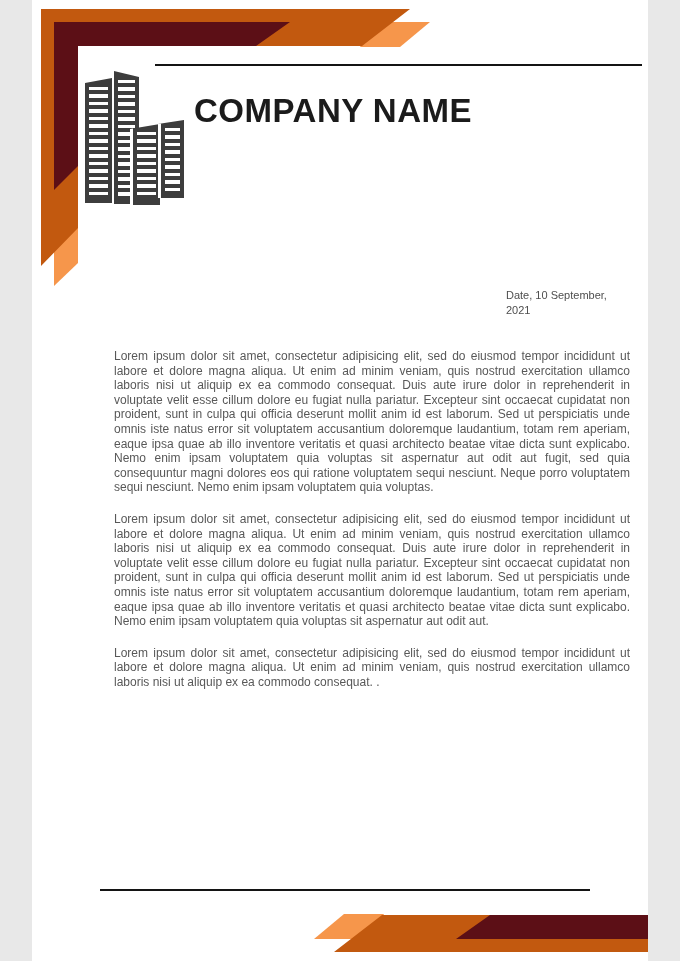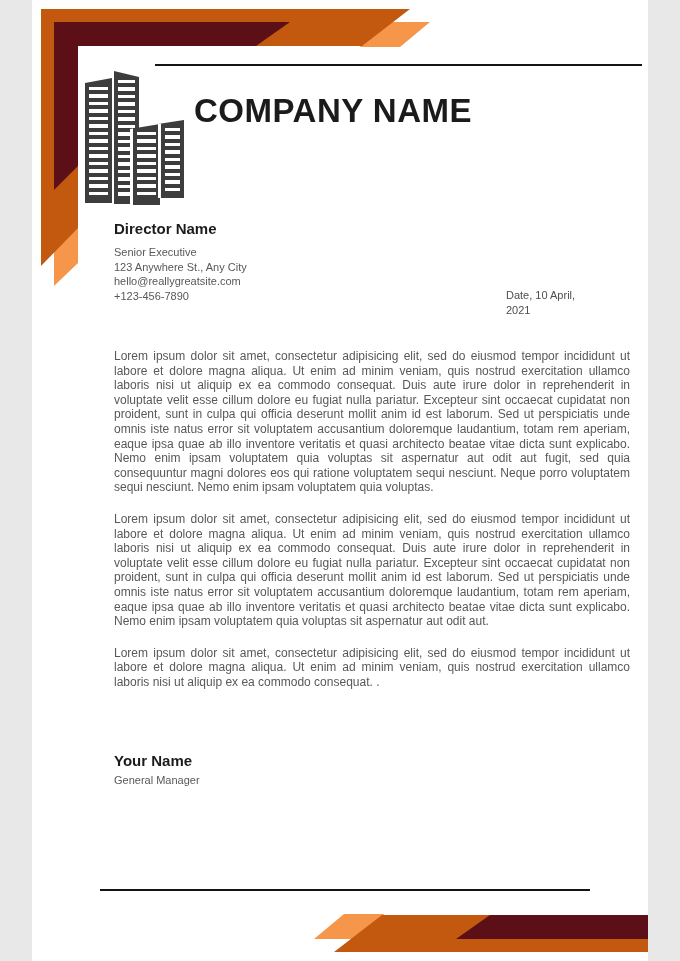--- a/index.html
+++ b/index.html
@@ -89,39 +89,28 @@
     <div class="tower t3">
         <div class="win"></div>
       </div>
     <div class="tower t4">
         <div class="win"></div>
       </div>
   </div>
 
   <div class="company-name">COMPANY NAME</div>
 
-  <div class="director">
-    <div class="person-name">Director Name</div>
-    <div class="small-line">Senior Executive</div>
-    <div class="small-line">123 Anywhere St., Any City</div>
-    <div class="small-line">hello@reallygreatsite.com</div>
-    <div class="small-line">+123-456-7890</div>
-  </div>
 
   <div class="date-block">
-    <div>Date, 10 April,</div>
+    <div>Date, 10 September,</div>
     <div>2021</div>
   </div>
 
   <div class="body-copy">
     <p>Lorem ipsum dolor sit amet, consectetur adipisicing elit, sed do eiusmod tempor incididunt ut labore et dolore magna aliqua. Ut enim ad minim veniam, quis nostrud exercitation ullamco laboris nisi ut aliquip ex ea commodo consequat. Duis aute irure dolor in reprehenderit in voluptate velit esse cillum dolore eu fugiat nulla pariatur. Excepteur sint occaecat cupidatat non proident, sunt in culpa qui officia deserunt mollit anim id est laborum. Sed ut perspiciatis unde omnis iste natus error sit voluptatem accusantium doloremque laudantium, totam rem aperiam, eaque ipsa quae ab illo inventore veritatis et quasi architecto beatae vitae dicta sunt explicabo. Nemo enim ipsam voluptatem quia voluptas sit aspernatur aut odit aut fugit, sed quia consequuntur magni dolores eos qui ratione voluptatem sequi nesciunt. Neque porro voluptatem sequi nesciunt. Nemo enim ipsam voluptatem quia voluptas.</p>
     <p>Lorem ipsum dolor sit amet, consectetur adipisicing elit, sed do eiusmod tempor incididunt ut labore et dolore magna aliqua. Ut enim ad minim veniam, quis nostrud exercitation ullamco laboris nisi ut aliquip ex ea commodo consequat. Duis aute irure dolor in reprehenderit in voluptate velit esse cillum dolore eu fugiat nulla pariatur. Excepteur sint occaecat cupidatat non proident, sunt in culpa qui officia deserunt mollit anim id est laborum. Sed ut perspiciatis unde omnis iste natus error sit voluptatem accusantium doloremque laudantium, totam rem aperiam, eaque ipsa quae ab illo inventore veritatis et quasi architecto beatae vitae dicta sunt explicabo. Nemo enim ipsam voluptatem quia voluptas sit aspernatur aut odit aut.</p>
     <p>Lorem ipsum dolor sit amet, consectetur adipisicing elit, sed do eiusmod tempor incididunt ut labore et dolore magna aliqua. Ut enim ad minim veniam, quis nostrud exercitation ullamco laboris nisi ut aliquip ex ea commodo consequat. .</p>
   </div>
 
-  <div class="signature">
-    <div class="person-name">Your Name</div>
-    <div class="small-line">General Manager</div>
-  </div>
 
   <div class="rule rule-bottom"></div>
 
 </div>
 
 </body></html>

